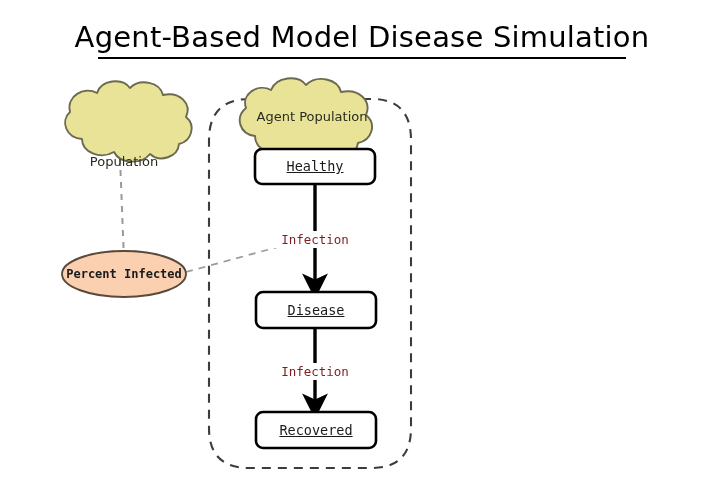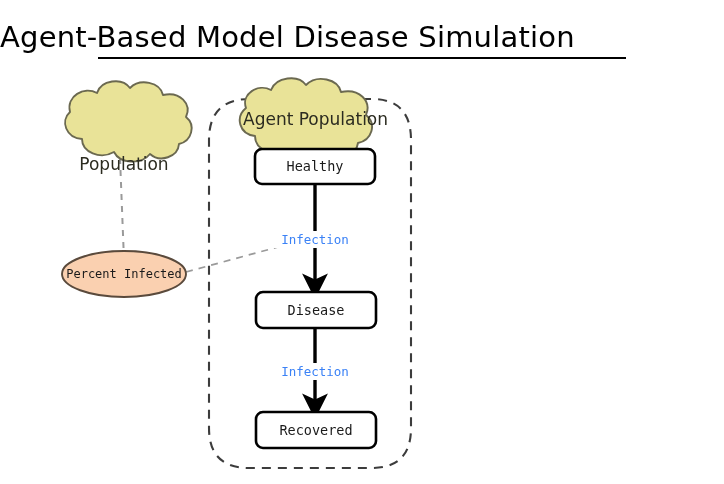--- a/index.html
+++ b/index.html
@@ -18,20 +18,21 @@
     position: absolute;
     left: 0; top: 0;
     width: 724px;
     height: 484px;
   }
   .diagram-title {
     position: absolute;
     left: 0;
     top: 20px;
     width: 724px;
+    text-align: center;
     font-family: "DejaVu Sans", sans-serif;
     font-size: 29px;
     font-weight: 400;
     color: #000000;
     letter-spacing: 0.2px;
     white-space: nowrap;
   }
   .title-underline {
     position: absolute;
     left: 98px;
@@ -43,37 +44,39 @@
   .node-label {
     position: absolute;
     text-align: center;
     color: #000000;
     font-family: "DejaVu Sans Mono", monospace;
     white-space: nowrap;
     pointer-events: none;
   }
   .cloud-label {
     font-family: "DejaVu Sans", sans-serif;
-    font-size: 17px;
+    font-size: 13px;
     color: #2b2b20;
   }
   .ellipse-label {
     font-family: "DejaVu Sans Mono", monospace;
     font-size: 12px;
     color: #1a1a1a;
+    font-weight: bold;
   }
   .box-label {
     font-family: "DejaVu Sans Mono", monospace;
     font-size: 13.5px;
     color: #1a1a1a;
+    text-decoration: underline;
   }
   .edge-label {
     font-family: "DejaVu Sans Mono", monospace;
     font-size: 12.5px;
-    color: #3b82f6;
+    color: #7f1d1d;
   }
 </style>
 </head>
 <body>
 
 <div class="diagram-title">Agent-Based Model Disease Simulation</div>
 <div class="title-underline"></div>
 
 <svg id="canvas" viewBox="0 0 724 484" xmlns="http://www.w3.org/2000/svg">
 

